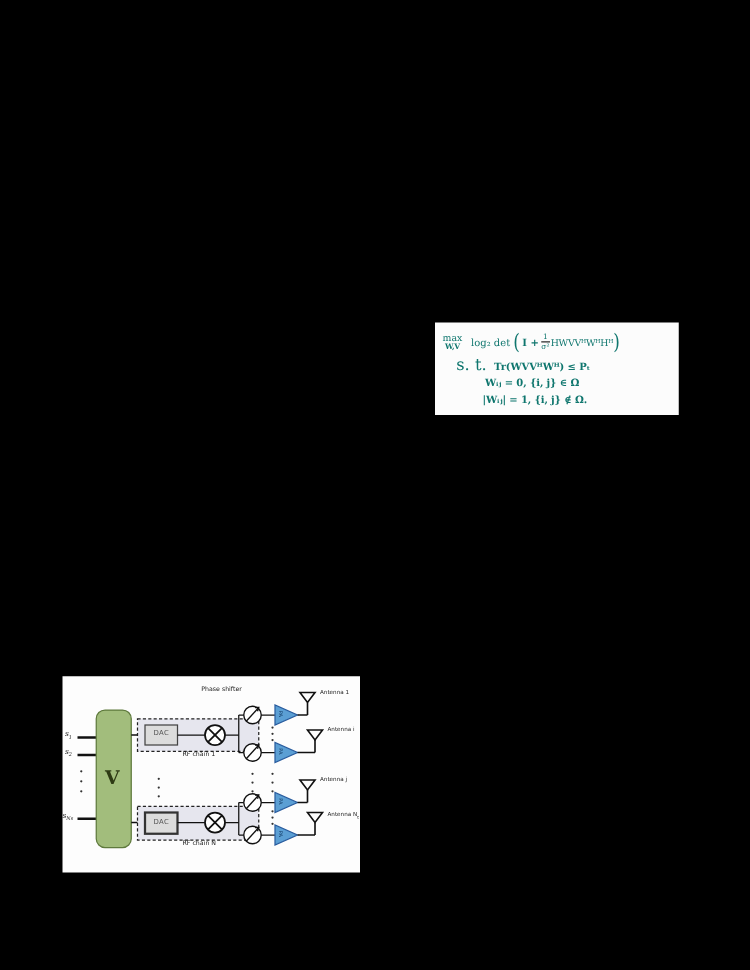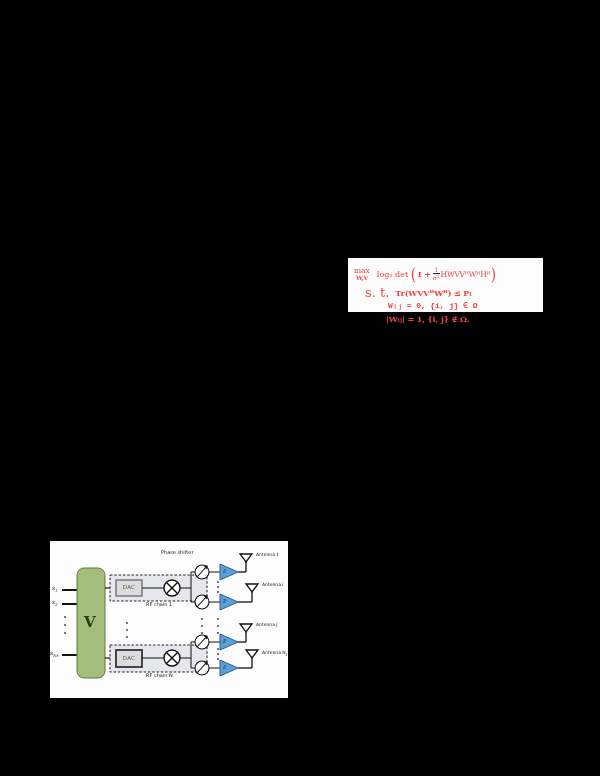--- a/index.html
+++ b/index.html
@@ -2,40 +2,40 @@
 <html><head>
 <meta charset="utf-8">
 <style>
   html,body{margin:0;padding:0;}
   body{
     width:600px;height:776px;background:#000;position:relative;overflow:hidden;
     font-family:"DejaVu Sans","Liberation Sans",sans-serif;
   }
   
   .eq-box{
-    position:absolute;left:348px;top:258px;width:195px;height:54px;
-    background:#fcfcfc;color:#ef4444;
+    position:absolute;left:348px;top:258px;width:195px;height:74px;
+    background:#fcfcfc;color:#0f766e;
     font-family:"DejaVu Serif","DejaVu Sans",serif;
   }
   .eq-row{display:flex;align-items:center;}
   .eq-row1{margin:5px 0 0 6px;height:22px;}
   .eq-maxcol{display:flex;flex-direction:column;align-items:center;line-height:1;margin-right:7px;}
   .eq-max{font-size:7.5px;}
   .eq-maxunder{font-size:6px;font-weight:bold;margin-top:1px;letter-spacing:-0.2px;}
   .eq-obj{font-size:8px;margin-right:2px;}
   .eq-paren{font-size:17px;font-weight:200;line-height:1;transform:scaleX(.8);}
   .eq-id{font-size:8px;font-weight:bold;margin:0 1px 0 1px;}
   .eq-frac{display:inline-flex;flex-direction:column;align-items:center;line-height:1;margin:0 1px;}
   .eq-frac .num{font-size:6px;}
   .eq-frac .den{font-size:6px;border-top:.5px solid #2b2b2b;padding-top:.5px;}
   .eq-prod{font-size:7.5px;font-weight:normal;letter-spacing:-0.2px;}
   .eq-row2{margin:1px 0 0 17px;height:13px;}
   .eq-st{font-size:13px;margin-right:6px;}
   .eq-c{font-size:8px;font-weight:600;letter-spacing:-0.1px;}
-  .eq-row3{margin:0 0 0 40px;height:13px;font-family:Liberation Mono, monospace;}
+  .eq-row3{margin:0 0 0 40px;height:13px;}
   .eq-row4{margin:0 0 0 38px;height:13px;align-items:center;}
 
   
   .fig-box{
     position:absolute;left:50px;top:541px;width:238px;height:157px;
     background:#fdfdfd;color:#1a1a1a;
   }
   .fig-box svg{position:absolute;left:0;top:0;}
   .lbl{position:absolute;line-height:1;white-space:nowrap;color:#222;}
   .lbl-sig{font-family:"DejaVu Serif",serif;font-style:italic;font-size:6px;}

